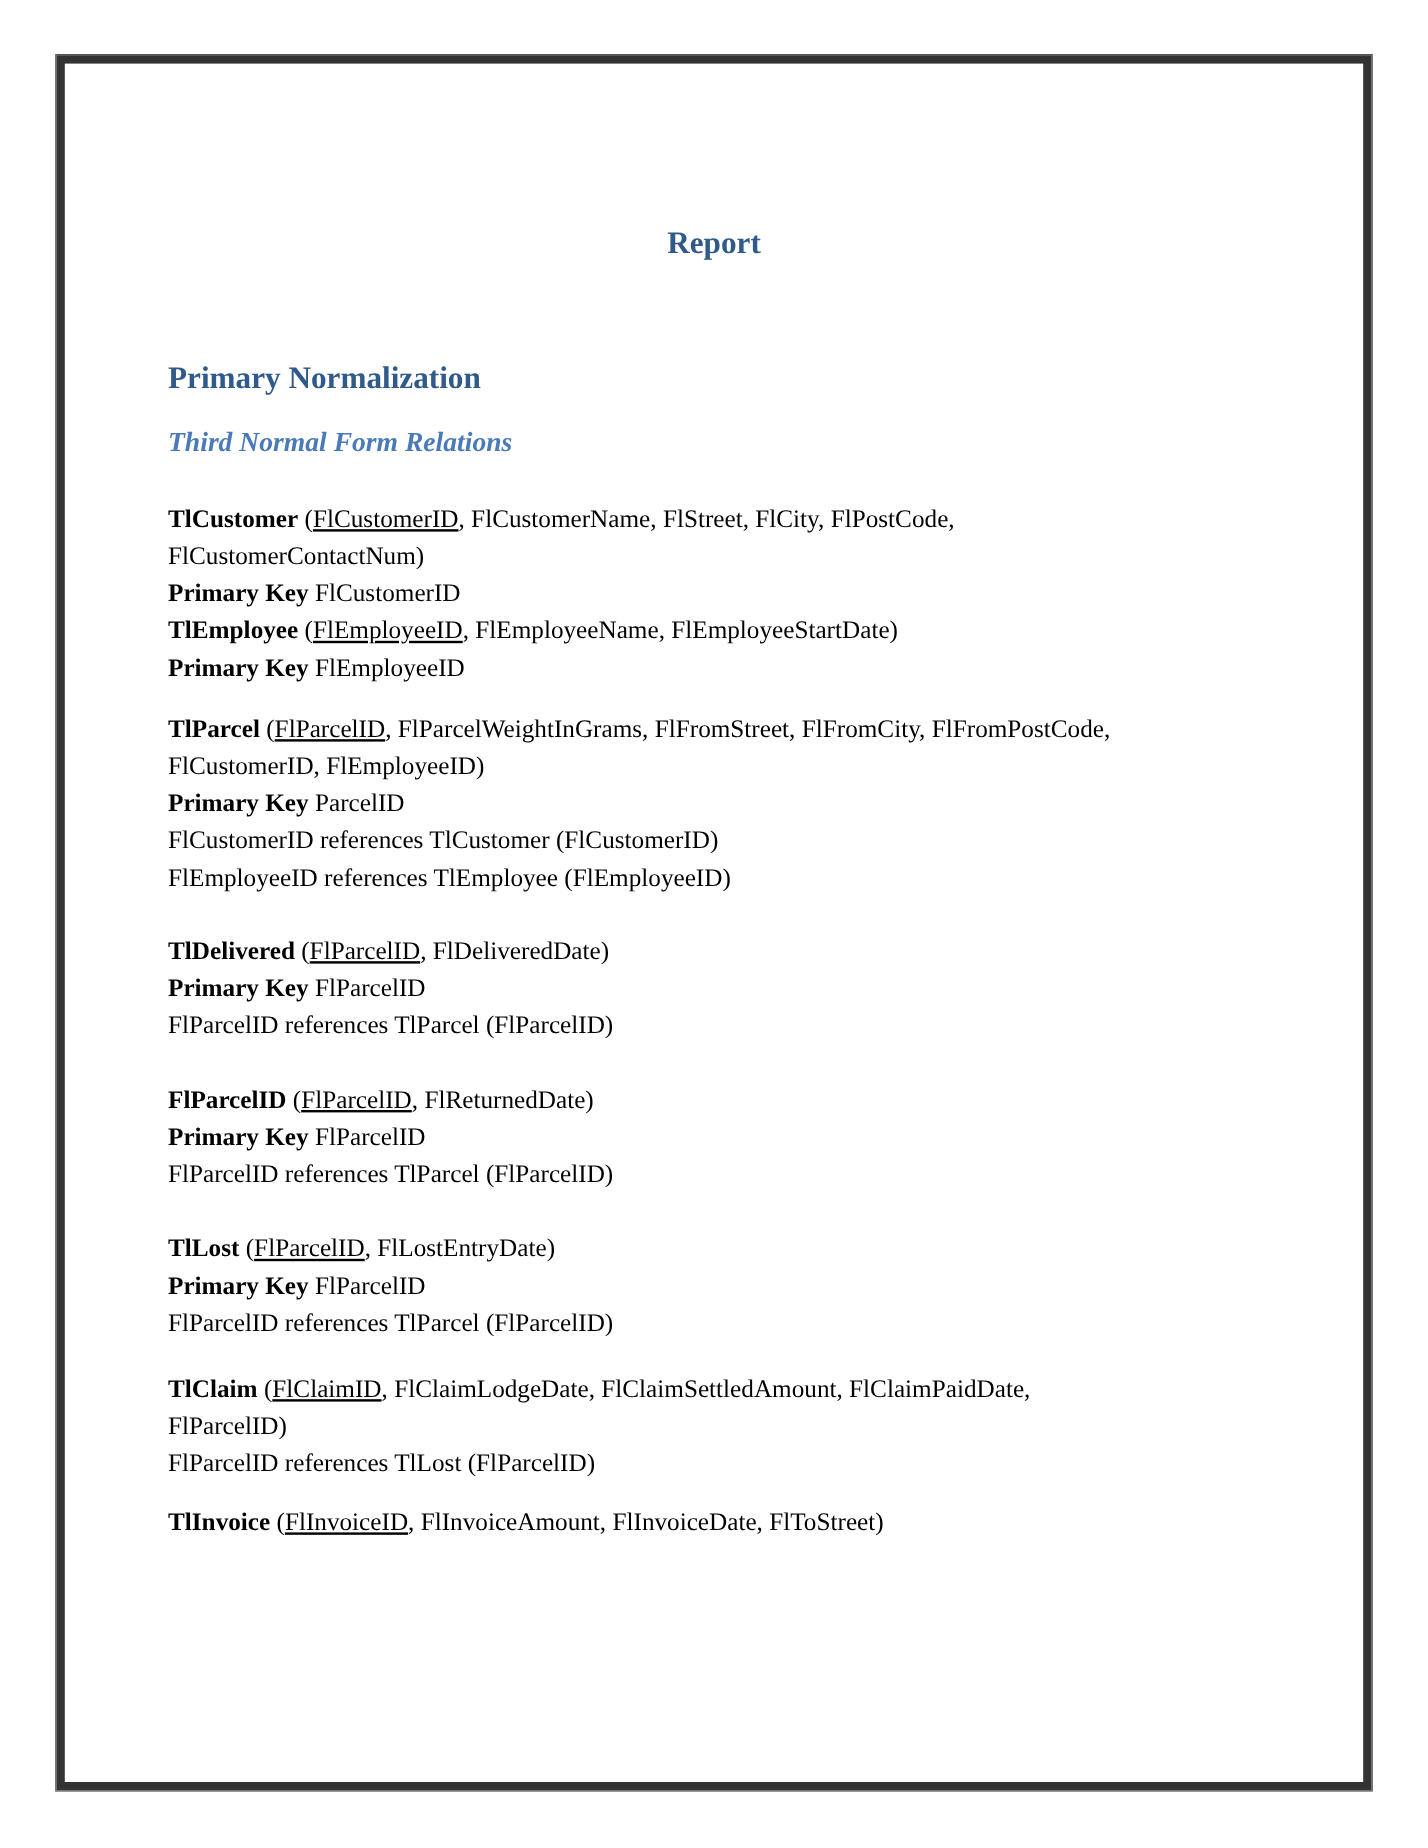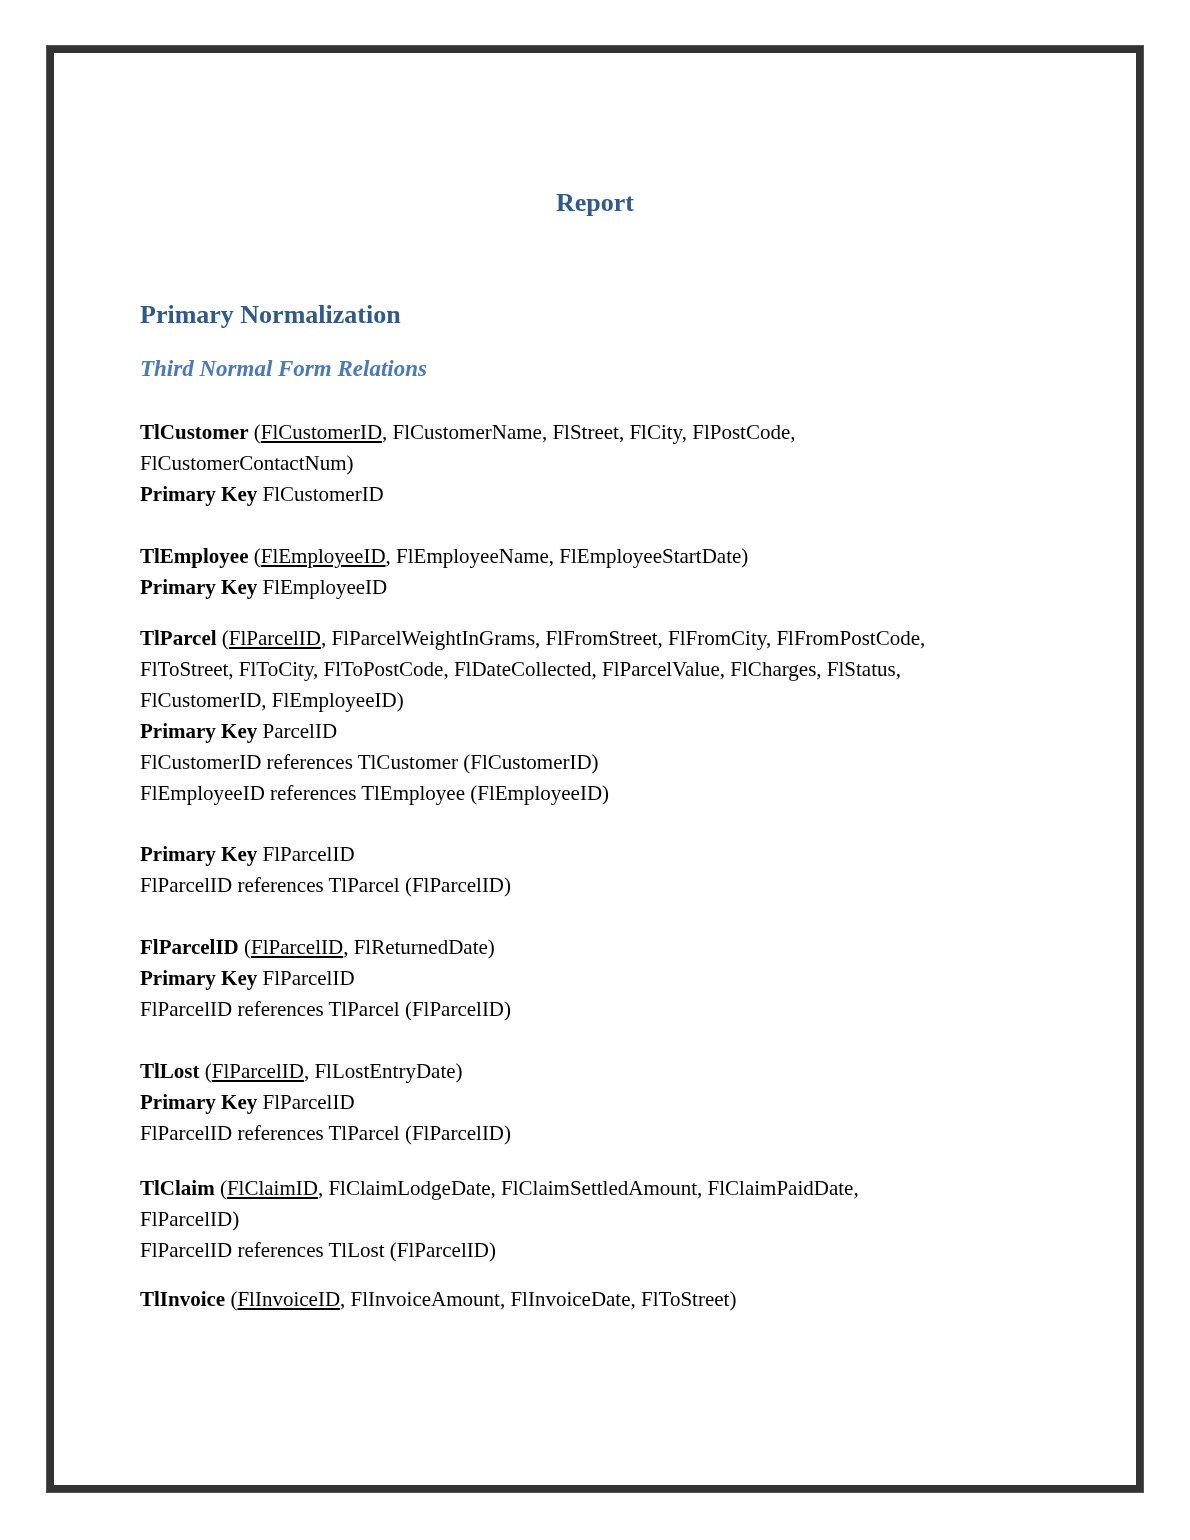--- a/index.html
+++ b/index.html
@@ -75,41 +75,41 @@
 <body>
 
 <div class="page-border"></div>
 
 <div class="report-title">Report</div>
 <div class="h1">Primary Normalization</div>
 <div class="h2">Third Normal Form Relations</div>
 
 <div class="relations">
 
-  <div class="relation" style="margin-bottom:31px">
+  <div class="relation" style="">
     <span class="line"><span class="rname">TlCustomer</span> (<span class="pk-attr">FlCustomerID</span><span>, FlCustomerName, FlStreet, FlCity, FlPostCode,</span></span>
     <span class="line">FlCustomerContactNum)</span>
     <span class="line"><span class="pk-label">Primary Key</span> <span>FlCustomerID</span></span>
   </div>
 
   <div class="relation" style="margin-bottom:20px">
     <span class="line"><span class="rname">TlEmployee</span> (<span class="pk-attr">FlEmployeeID</span><span>, FlEmployeeName, FlEmployeeStartDate)</span></span>
     <span class="line"><span class="pk-label">Primary Key</span> <span>FlEmployeeID</span></span>
   </div>
 
   <div class="relation" style="margin-bottom:30px">
     <span class="line"><span class="rname">TlParcel</span> (<span class="pk-attr">FlParcelID</span><span>, FlParcelWeightInGrams, FlFromStreet, FlFromCity, FlFromPostCode,</span></span>
-    <span class="line">FlToStreet, FlToCity, FlToPostCode, FlDateCollected, FlParcelValue, FlCharges, FlStatus,</span>
     <span class="line">FlCustomerID, FlEmployeeID)</span>
     <span class="line"><span class="pk-label">Primary Key</span> <span>ParcelID</span></span>
     <span class="line">FlCustomerID references TlCustomer (FlCustomerID)</span>
     <span class="line">FlEmployeeID references TlEmployee (FlEmployeeID)</span>
   </div>
 
   <div class="relation" style="margin-bottom:31px">
+    <span class="line"><span class="rname">TlDelivered</span> (<span class="pk-attr">FlParcelID</span><span>, FlDeliveredDate)</span></span>
     <span class="line"><span class="pk-label">Primary Key</span> <span>FlParcelID</span></span>
     <span class="line">FlParcelID references TlParcel (FlParcelID)</span>
   </div>
 
   <div class="relation" style="margin-bottom:31px">
     <span class="line"><span class="rname">FlParcelID</span> (<span class="pk-attr">FlParcelID</span><span>, FlReturnedDate)</span></span>
     <span class="line"><span class="pk-label">Primary Key</span> <span>FlParcelID</span></span>
     <span class="line">FlParcelID references TlParcel (FlParcelID)</span>
   </div>
 

